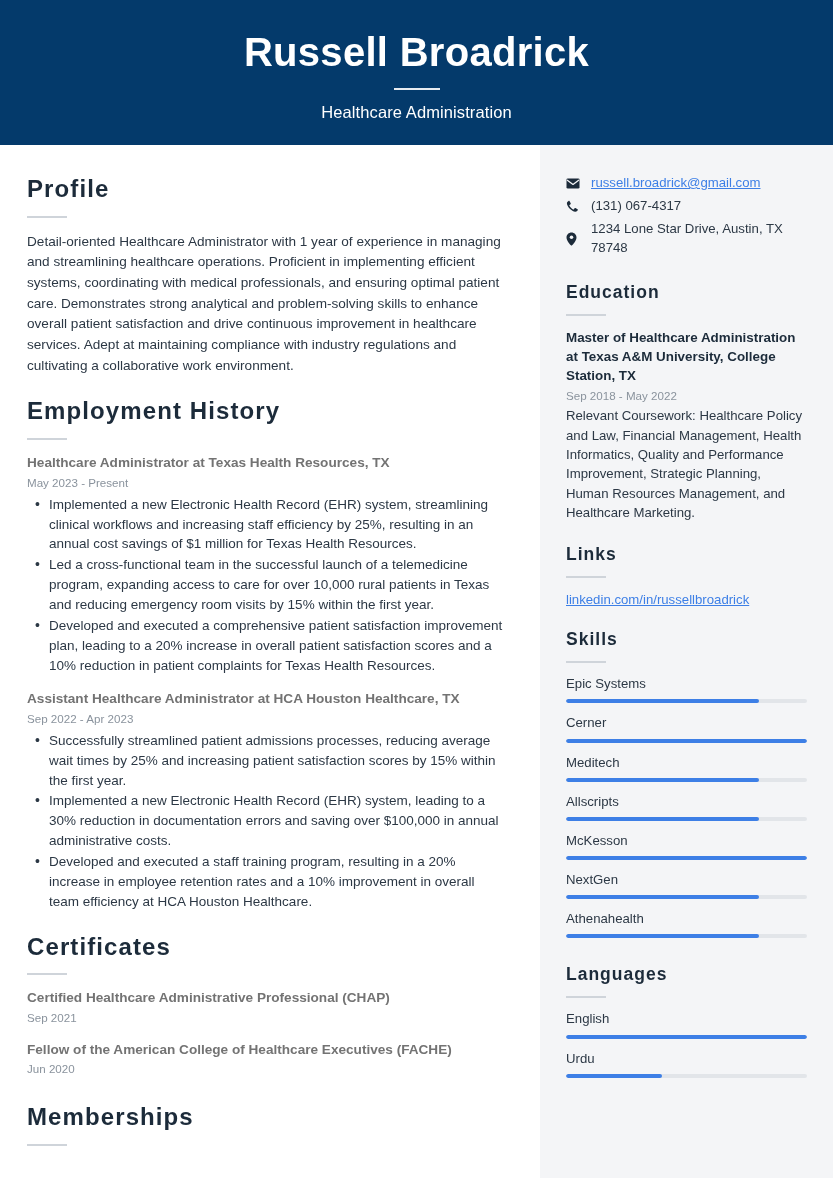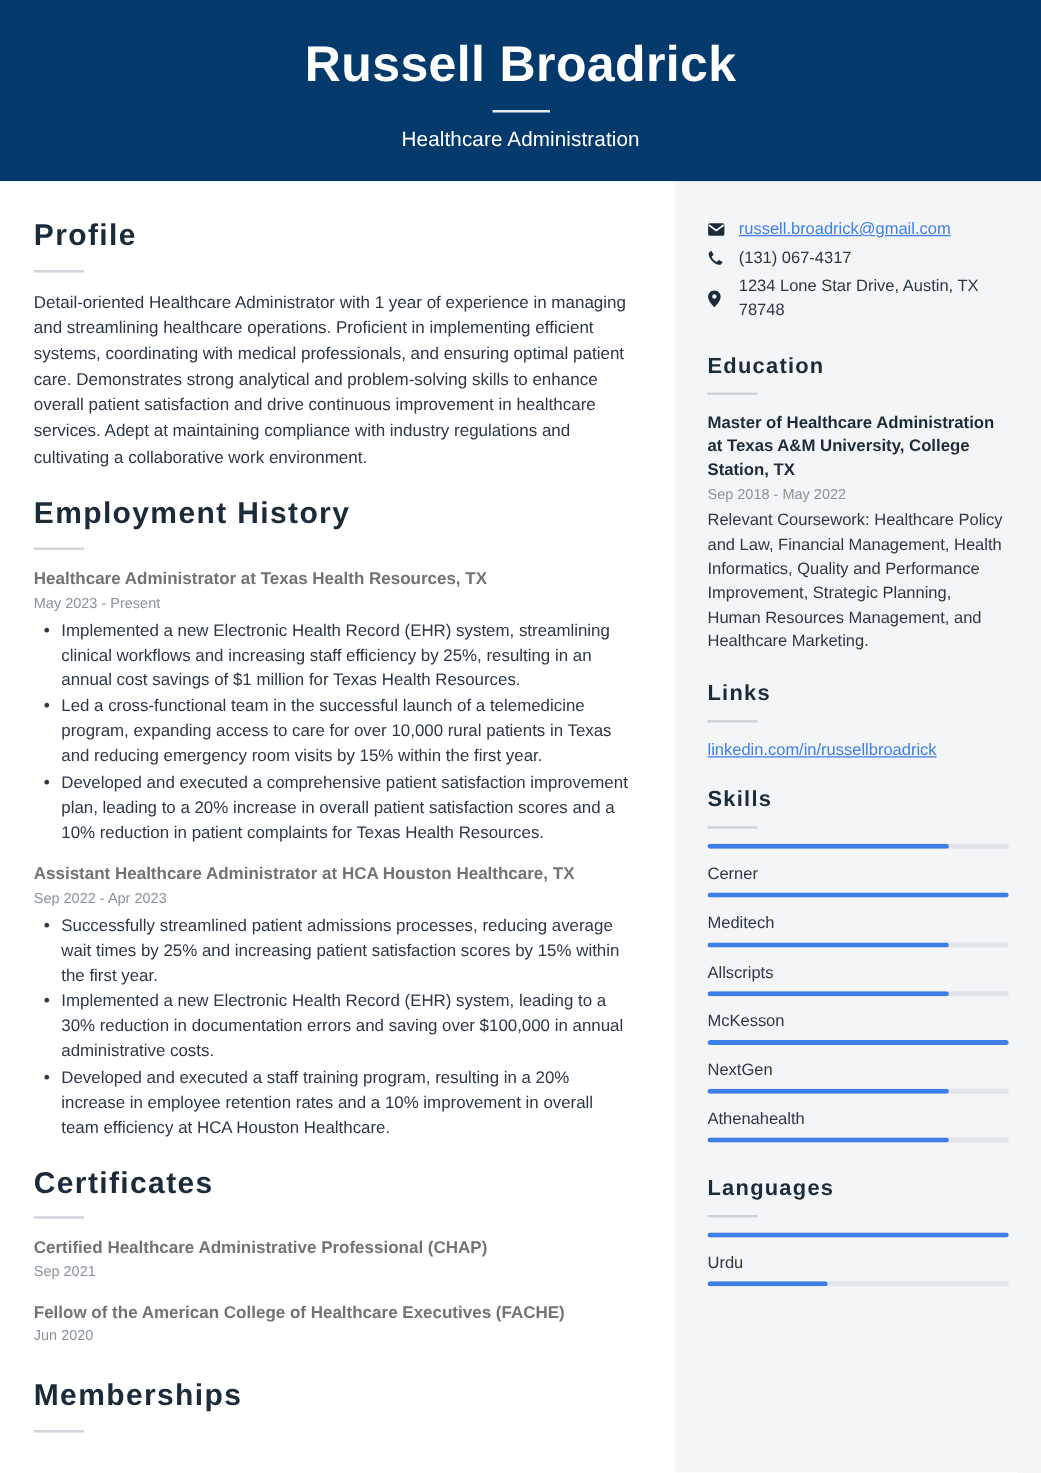--- a/index.html
+++ b/index.html
@@ -295,20 +295,21 @@
         <div class="links-body">
           <a class="link" href="#">linkedin.com/in/russellbroadrick</a>
         </div>
       </div>
 
       <div class="section">
         <div class="sec-h">Skills</div>
         <div class="sec-rule"></div>
 
         <div class="skill">
+          <div class="skill-label">Epic Systems</div>
           <div class="bar-track">
             <div class="bar-fill" style="width: 80%;"></div>
           </div>
         </div>
         <div class="skill">
           <div class="skill-label">Cerner</div>
           <div class="bar-track">
             <div class="bar-fill" style="width: 100%;"></div>
           </div>
         </div>
@@ -342,20 +343,21 @@
             <div class="bar-fill" style="width: 80%;"></div>
           </div>
         </div>
       </div>
 
       <div class="section" style="margin-top:26px">
         <div class="sec-h">Languages</div>
         <div class="sec-rule"></div>
 
         <div class="skill">
+          <div class="skill-label">English</div>
           <div class="bar-track">
             <div class="bar-fill" style="width: 100%;"></div>
           </div>
         </div>
         <div class="skill">
           <div class="skill-label">Urdu</div>
           <div class="bar-track">
             <div class="bar-fill" style="width: 40%;"></div>
           </div>
         </div>

